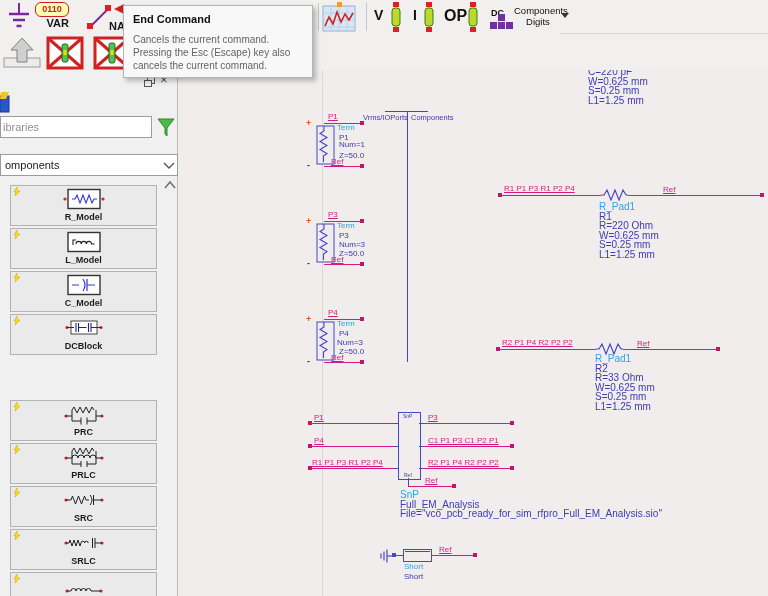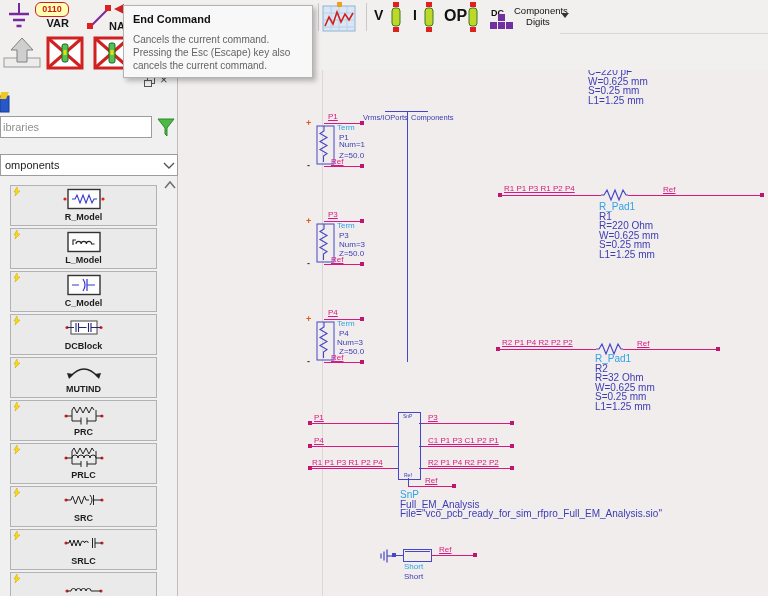--- a/index.html
+++ b/index.html
@@ -245,31 +245,20 @@
       <svg class="bolt" width="8" height="10">
           <polygon points="4,0 1,5 3,5 2,9 7,4 4.5,4" fill="#ffe000" stroke="#c8a000" stroke-width="0.5"></polygon>
         </svg>
       <svg class="cicon" width="44" height="23">
         <rect x="6" y="1.5" width="32" height="19" fill="#fdfdfd" stroke="#333" stroke-width="1.4"></rect>
         <path d="M10 11 h7 M21 5 q4 6 0 12 M25 5 v12 M25 11 h8" stroke="#3838d0" stroke-width="1.2" fill="none"></path>
       </svg>
       <div class="lbl">C_Model</div>
     </div>
 
-    <div class="cell" style="top:287px">
-      <svg class="bolt" width="8" height="10">
-          <polygon points="4,0 1,5 3,5 2,9 7,4 4.5,4" fill="#ffe000" stroke="#c8a000" stroke-width="0.5"></polygon>
-        </svg>
-      <svg class="cicon" width="44" height="23">
-        <path d="M8 17 q14 -16 28 0" stroke="#222" stroke-width="1.3" fill="none"></path>
-        <polygon points="5,13 11,14 7,19" fill="#222"></polygon>
-        <polygon points="39,13 33,14 37,19" fill="#222"></polygon>
-      </svg>
-      <div class="lbl">MUTIND</div>
-    </div>
 
     <div class="cell" style="top:330px">
       <svg class="bolt" width="8" height="10">
           <polygon points="4,0 1,5 3,5 2,9 7,4 4.5,4" fill="#ffe000" stroke="#c8a000" stroke-width="0.5"></polygon>
         </svg>
       <svg class="cicon" width="44" height="23">
         <circle cx="4" cy="13" r="1.6" fill="#e02020"></circle>
           <circle cx="40" cy="13" r="1.6" fill="#e02020"></circle>
         <path d="M4 13 h6 M34 13 h6 M10 13 v-6 M34 13 v-6 M10 7 l2-3 3 6 3-6 3 6 3-6 3 6 3-6 2 3 M10 13 v5 M34 13 v5 M10 18 h9 M25 18 h9 M19 14.5 v7 M25 14.5 v7" stroke="#222" stroke-width="1" fill="none"></path>
       </svg>
@@ -423,21 +412,21 @@
       <div class="wire" style="left:2px;top:11px;width:98px"></div>
       <svg class="abs" style="left:100px;top:4px" width="27" height="14">
         <path d="M0 7 h3 l3 -5 4 10 4 -10 4 10 4 -10 3 5 h2" stroke="#4646c8" stroke-width="1.2" fill="none"></path>
       </svg>
       <div class="wire" style="left:127px;top:11px;width:95px"></div>
       <div class="ep" style="left:220px;top:9px"></div>
       <div class="abs t8 net" style="left:141px;top:1px">Ref</div>
       <div class="abs pstack" style="left:99px;top:16px">
         <div class="type">R_Pad1</div>
         <div class="param">R2</div>
-        <div class="param">R=32 Ohm</div>
+        <div class="param">R=33 Ohm</div>
         <div class="param">W=0.625 mm</div>
         <div class="param">S=0.25 mm</div>
         <div class="param">L1=1.25 mm</div>
       </div>
     </div>
 
     <div class="abs" style="left:130px;top:340px;width:260px;height:110px">
       <div class="snpbox" style="left:90px;top:2px;width:21px;height:66px">
         <div class="abs" style="left:4px;top:0;font-size:5px;color:#3c3cb4">SnP</div>
         <div class="abs" style="left:5px;top:59px;font-size:5px;color:#3c3cb4">Ref</div>

